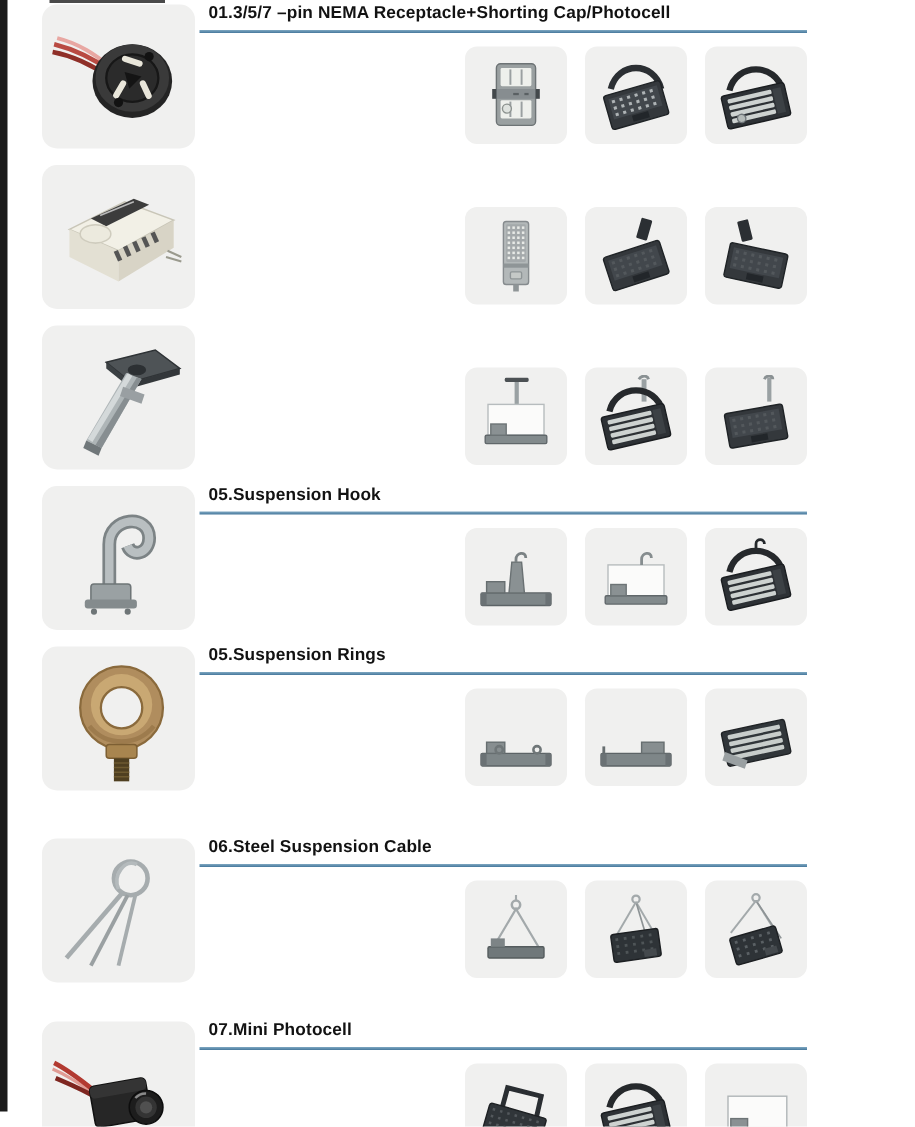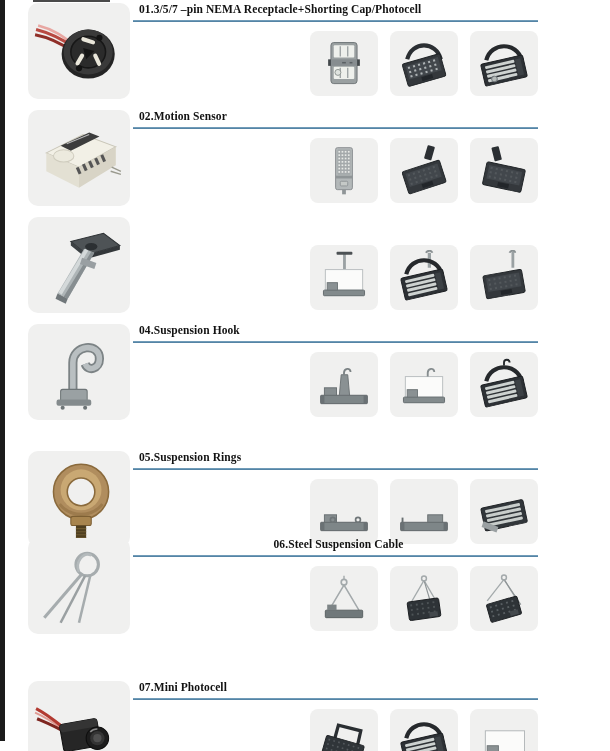--- a/index.html
+++ b/index.html
@@ -3,21 +3,21 @@
 <meta charset="utf-8">
 <style>
   html,body{margin:0;padding:0;}
   body{
     width:610px;height:751px;background:#ffffff;position:relative;overflow:hidden;
     font-family:"Liberation Sans", sans-serif;
   }
   .page{position:absolute;inset:0;}
   .left-edge-bar{position:absolute;left:0;top:0;width:5px;height:741px;}
   .top-cut-strip{position:absolute;left:33px;top:0;width:77px;height:2px;background:#4a4a4a;}
-  .row{position:absolute;left:0;width:610px;height:107px;font-family:Liberation Serif, serif;}
+  .row{position:absolute;left:0;width:610px;height:107px;}
   .thumb{
     position:absolute;left:28px;top:3px;width:102px;height:96px;
     background:var(--card,#f0f0ef);border-radius:10px;
     display:flex;align-items:center;justify-content:center;
   }
   .content{position:absolute;left:133px;top:2px;width:405px;}
   .title{
     margin:0;padding:0 0 0 6px;font-size:11.5px;font-weight:bold;color:#121212;
     line-height:14px;white-space:nowrap;letter-spacing:0.1px;
   }
@@ -135,24 +135,20 @@
               <ellipse cx="31" cy="41" rx="10" ry="6" fill="#eceade" stroke="#cfccbe"></ellipse>
               <g fill="#555">
                 <rect x="44" y="52" width="3" height="7" transform="rotate(-24 45 55)"></rect>
                 <rect x="50" y="49" width="3" height="7" transform="rotate(-24 51 52)"></rect>
                 <rect x="56" y="46" width="3" height="7" transform="rotate(-24 57 49)"></rect>
                 <rect x="62" y="43" width="3" height="7" transform="rotate(-24 63 46)"></rect>
                 <rect x="68" y="40" width="3" height="7" transform="rotate(-24 69 43)"></rect>
               </g>
               <path d="M78 52 l9 4 M77 56 l10 3" stroke="#9a9a8e" stroke-width="1.4"></path>
             </svg></span>
-        </div>
-        <div class="content">
-          <h3 class="title">02.Motion Sensor</h3>
-          <div class="rule" style="background: linear-gradient(rgb(127, 168, 194), rgb(70, 120, 156));"></div>
         </div>
         <div class="products">
           <div class="pbox">
             <span class="icon-wrap"><svg viewBox="0 0 64 60" width="60" height="56">
                 <rect x="23" y="5" width="18" height="45" rx="2" fill="#b3b8b9" stroke="#868b8e"></rect>
                 <rect x="25" y="7" width="14" height="27" rx="1" fill="#a4a9ab"></rect>
                 <rect x="26" y="8.5" width="1.8" height="1.8" fill="#e8eae7"></rect>
                 <rect x="29.4" y="8.5" width="1.8" height="1.8" fill="#e8eae7"></rect>
                 <rect x="32.8" y="8.5" width="1.8" height="1.8" fill="#e8eae7"></rect>
                 <rect x="36.2" y="8.5" width="1.8" height="1.8" fill="#e8eae7"></rect>
@@ -318,21 +314,21 @@
           <span class="icon-wrap"><svg viewBox="0 0 92 86" width="94" height="88">
               <path d="M40 64 L40 34 C40 16 66 14 66 30 C66 40 55 43 52 35" fill="none" stroke="#7c8385" stroke-width="9"></path>
               <path d="M40 64 L40 34 C40 16 66 14 66 30 C66 40 55 43 52 35" fill="none" stroke="#b9bfc1" stroke-width="5.5"></path>
               <rect x="28" y="60" width="26" height="13" rx="2" fill="#9aa1a3" stroke="#6e7577"></rect>
               <rect x="24" y="70" width="34" height="6" rx="2" fill="#848b8d"></rect>
               <circle cx="30" cy="78" r="2" fill="#6e7577"></circle>
               <circle cx="52" cy="78" r="2" fill="#6e7577"></circle>
             </svg></span>
         </div>
         <div class="content">
-          <h3 class="title">04.Suspension Hook</h3>
+          <h3 class="title">05.Suspension Hook</h3>
           <div class="rule" style="background: linear-gradient(rgb(127, 168, 194), rgb(70, 120, 156));"></div>
         </div>
         <div class="products">
           <div class="pbox">
             <span class="icon-wrap"><svg viewBox="0 0 64 60" width="60" height="56">
                 <rect x="7" y="41" width="50" height="9" rx="1" fill="#7e8688" stroke="#5c6366"></rect>
                 <rect x="7" y="41" width="4" height="9" fill="#6a7174"></rect>
                 <rect x="53" y="41" width="4" height="9" fill="#6a7174"></rect>
                 <rect x="11" y="33" width="13" height="8" fill="#878e90" stroke="#676e70"></rect>
                 <polygon points="29,19 36,19 38,41 27,41" fill="#8a9193" stroke="#6a7173"></polygon>
@@ -356,21 +352,21 @@
                   <rect x="-19" y="-9" width="32" height="3.2" rx="1" fill="#cdd2d0"></rect>
                   <rect x="-19" y="-4.199999999999999" width="32" height="3.2" rx="1" fill="#cdd2d0"></rect>
                   <rect x="-19" y="0.6000000000000014" width="32" height="3.2" rx="1" fill="#cdd2d0"></rect>
                   <rect x="-19" y="5.400000000000002" width="32" height="3.2" rx="1" fill="#cdd2d0"></rect>
                   <rect x="14" y="-9" width="6" height="18" fill="#3c4145"></rect>
                 </g>
               </svg></span>
           </div>
         </div>
       </section>
-      <section class="row" style="top: 448px;">
+      <section class="row" style="top: 428px;">
         <div class="thumb">
           <span class="icon-wrap"><svg viewBox="0 0 92 86" width="94" height="88">
               <circle cx="48" cy="36" r="27" fill="#b08d5e"></circle>
               <circle cx="48" cy="36" r="27" fill="none" stroke="#8a6a3c" stroke-width="1.5"></circle>
               <circle cx="48" cy="34" r="20" fill="#c9a873"></circle>
               <circle cx="48" cy="36" r="13.5" fill="#f0f0ef" stroke="#8a6a3c" stroke-width="1.5"></circle>
               <path d="M27 48 a27 27 0 0 0 42 0" fill="none" stroke="#8a6a3c" stroke-width="3" opacity="0.5"></path>
               <rect x="38" y="60" width="20" height="9" rx="2" fill="#a8854f" stroke="#7d5f33"></rect>
               <rect x="43" y="69" width="10" height="15" fill="#4f3f20"></rect>
               <path d="M43 72 h10 M43 75 h10 M43 78 h10 M43 81 h10" stroke="#6e5a30" stroke-width="1"></path>
@@ -407,21 +403,21 @@
                   <rect x="-19" y="-9" width="38" height="3.2" rx="1" fill="#c8cdcb"></rect>
                   <rect x="-19" y="-4.1" width="38" height="3.2" rx="1" fill="#c8cdcb"></rect>
                   <rect x="-19" y="0.8000000000000007" width="38" height="3.2" rx="1" fill="#c8cdcb"></rect>
                   <rect x="-19" y="5.700000000000001" width="38" height="3.2" rx="1" fill="#c8cdcb"></rect>
                 </g>
                 <polygon points="10,40 26,46 24,52 8,46" fill="#9aa0a2"></polygon>
               </svg></span>
           </div>
         </div>
       </section>
-      <section class="row" style="top: 535px; text-align: center;">
+      <section class="row" style="top: 556px;">
         <div class="thumb">
           <span class="icon-wrap"><svg viewBox="0 0 92 86" width="94" height="88">
               <circle cx="54" cy="22" r="11" fill="none" stroke="#a6acae" stroke-width="3"></circle>
               <path d="M46 29 C42 20 50 9 58 13" fill="none" stroke="#b4babc" stroke-width="2.5"></path>
               <path d="M49 31 L12 74" stroke="#a6acae" stroke-width="3"></path>
               <path d="M52 33 L28 79" stroke="#9aa0a2" stroke-width="2.5"></path>
               <path d="M57 33 L46 79" stroke="#a6acae" stroke-width="2.5"></path>
             </svg></span>
         </div>
         <div class="content">

